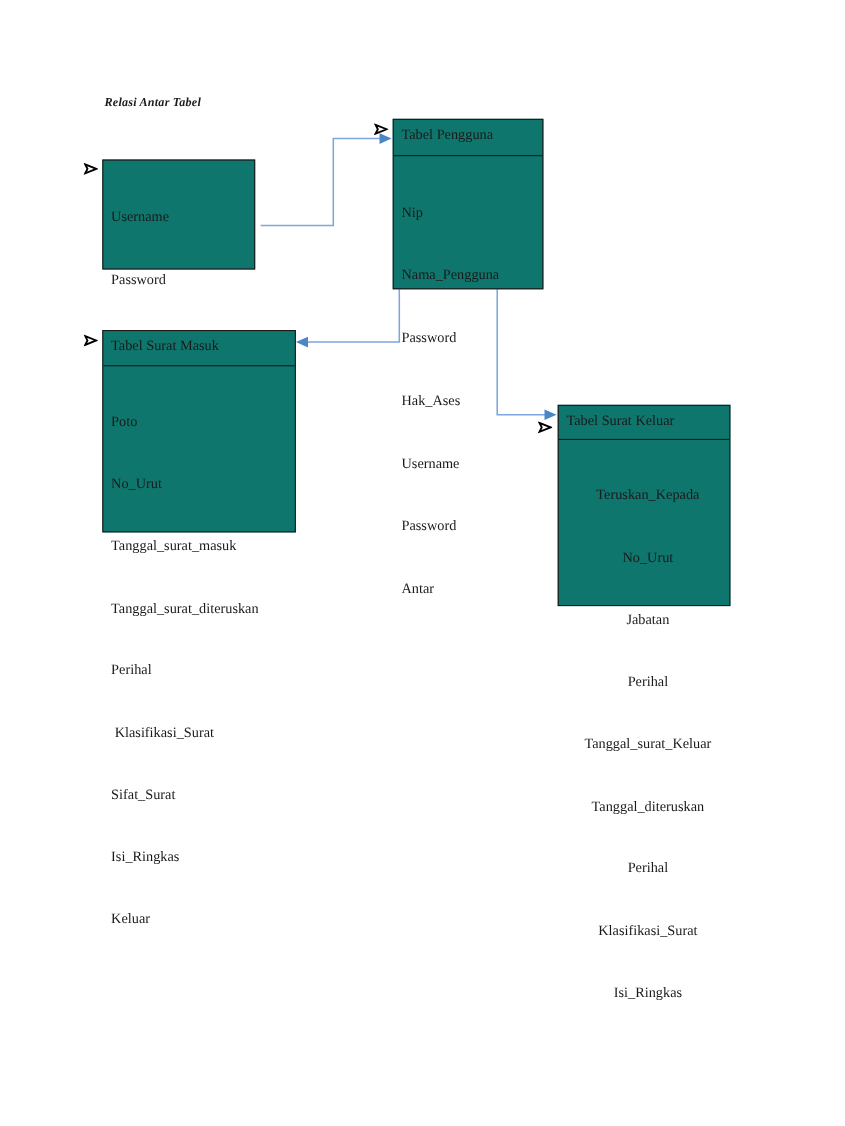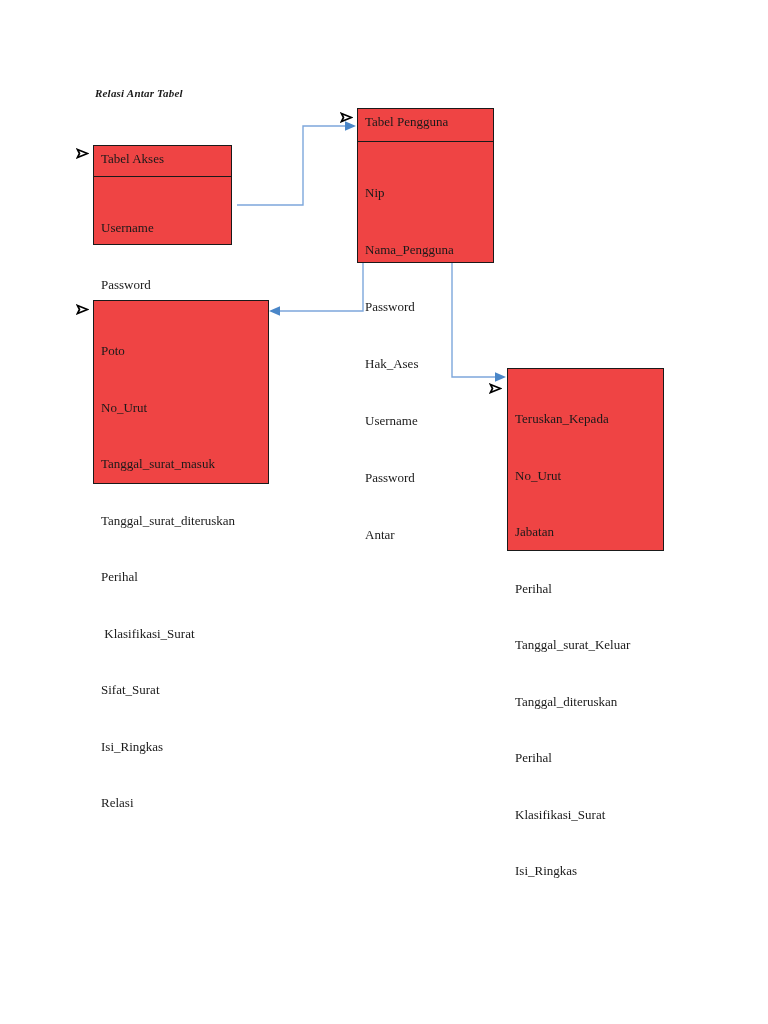--- a/index.html
+++ b/index.html
@@ -19,21 +19,21 @@
     font-size: 11px;
     font-weight: bold;
     font-style: italic;
     letter-spacing: 0.2px;
     white-space: nowrap;
   }
   .entity {
     position: absolute;
     box-sizing: border-box;
     border: 1.5px solid var(--box_border, #1a1a1a);
-    background: #ef4444;
+    background: #0f766e;
     font-size: 13px;
   }
   .entity .title-row {
     box-sizing: border-box;
     border-bottom: 1.5px solid var(--box_border, #1a1a1a);
     padding: 5px 0 0 7px;
     white-space: nowrap;
     overflow: hidden;
   }
   .entity .fields {
@@ -49,21 +49,21 @@
   .entity-akses .title-row        { height: 31px; }
   .entity-akses .field            { line-height: 17px; }
   .entity-pengguna     { left: 357px; top: 108px; width: 137px; height: 155px; }
   .entity-pengguna .title-row     { height: 33px; }
   .entity-pengguna .field         { line-height: 17px; }
   .entity-surat-masuk  { left: 93px;  top: 300px; width: 176px; height: 184px; }
   .entity-surat-masuk .title-row  { height: 32px; }
   .entity-surat-masuk .field      { line-height: 16.5px; }
   .entity-surat-keluar { left: 507px; top: 368px; width: 157px; height: 183px; }
   .entity-surat-keluar .title-row { height: 31px; }
-  .entity-surat-keluar .field     { line-height: 16.5px; }
+  .entity-surat-keluar .field     { line-height: 16.5px; text-align: center; }
 
   .marker {
     position: absolute;
     width: 13px;
     height: 11px;
   }
   .marker svg { display: block; }
   .marker-akses        { left: 76px;  top: 148px; }
   .marker-pengguna     { left: 340px; top: 112px; }
   .marker-surat-masuk  { left: 76px;  top: 304px; }
@@ -122,21 +122,20 @@
         <path d="M1.5,1.5 L11.5,5.5 L1.5,9.5 L3.5,5.5 Z" fill="none" stroke="#000" stroke-width="1.7" stroke-linejoin="miter"></path>
       </svg>
   </span>
   <span class="marker marker-surat-keluar">
     <svg width="13" height="11" viewBox="0 0 13 11">
         <path d="M1.5,1.5 L11.5,5.5 L1.5,9.5 L3.5,5.5 Z" fill="none" stroke="#000" stroke-width="1.7" stroke-linejoin="miter"></path>
       </svg>
   </span>
 
   <div class="entity entity-akses">
-    <div class="title-row">Tabel Akses</div>
     <div class="fields">
         <div class="field">Username</div>
         <div class="field">Password</div>
         <div class="field">Jenis_Akses</div>
       </div>
   </div>
 
   <div class="entity entity-pengguna">
     <div class="title-row">Tabel Pengguna</div>
     <div class="fields">
@@ -144,34 +143,36 @@
         <div class="field">Nama_Pengguna</div>
         <div class="field">Password</div>
         <div class="field">Hak_Ases</div>
         <div class="field">Username</div>
         <div class="field">Password</div>
         <div class="field">Antar</div>
       </div>
   </div>
 
   <div class="entity entity-surat-masuk">
+    <div class="title-row">Tabel Surat Masuk</div>
     <div class="fields">
         <div class="field">Poto</div>
         <div class="field">No_Urut</div>
         <div class="field">Tanggal_surat_masuk</div>
         <div class="field">Tanggal_surat_diteruskan</div>
         <div class="field">Perihal</div>
         <div class="field"> Klasifikasi_Surat</div>
         <div class="field">Sifat_Surat</div>
         <div class="field">Isi_Ringkas</div>
-        <div class="field">Relasi</div>
+        <div class="field">Keluar</div>
       </div>
   </div>
 
   <div class="entity entity-surat-keluar">
+    <div class="title-row">Tabel Surat Keluar</div>
     <div class="fields">
         <div class="field">Teruskan_Kepada</div>
         <div class="field">No_Urut</div>
         <div class="field">Jabatan</div>
         <div class="field">Perihal</div>
         <div class="field">Tanggal_surat_Keluar</div>
         <div class="field">Tanggal_diteruskan</div>
         <div class="field">Perihal</div>
         <div class="field">Klasifikasi_Surat</div>
         <div class="field">Isi_Ringkas</div>

